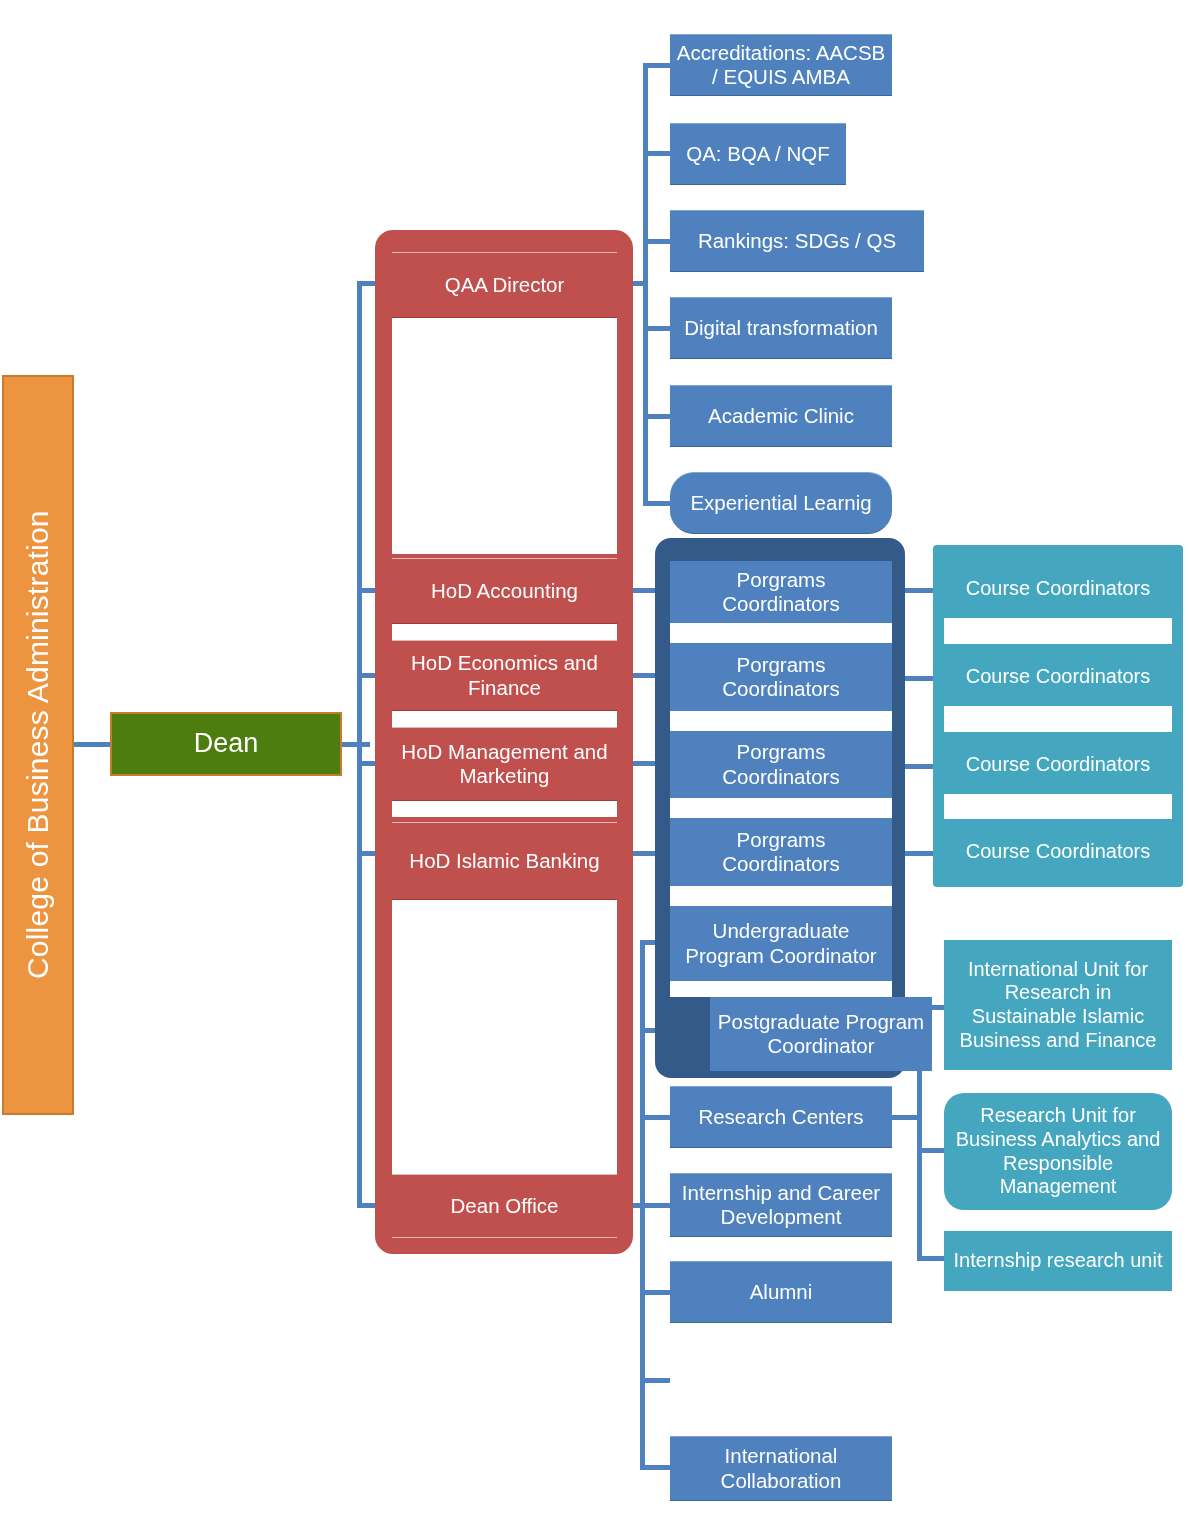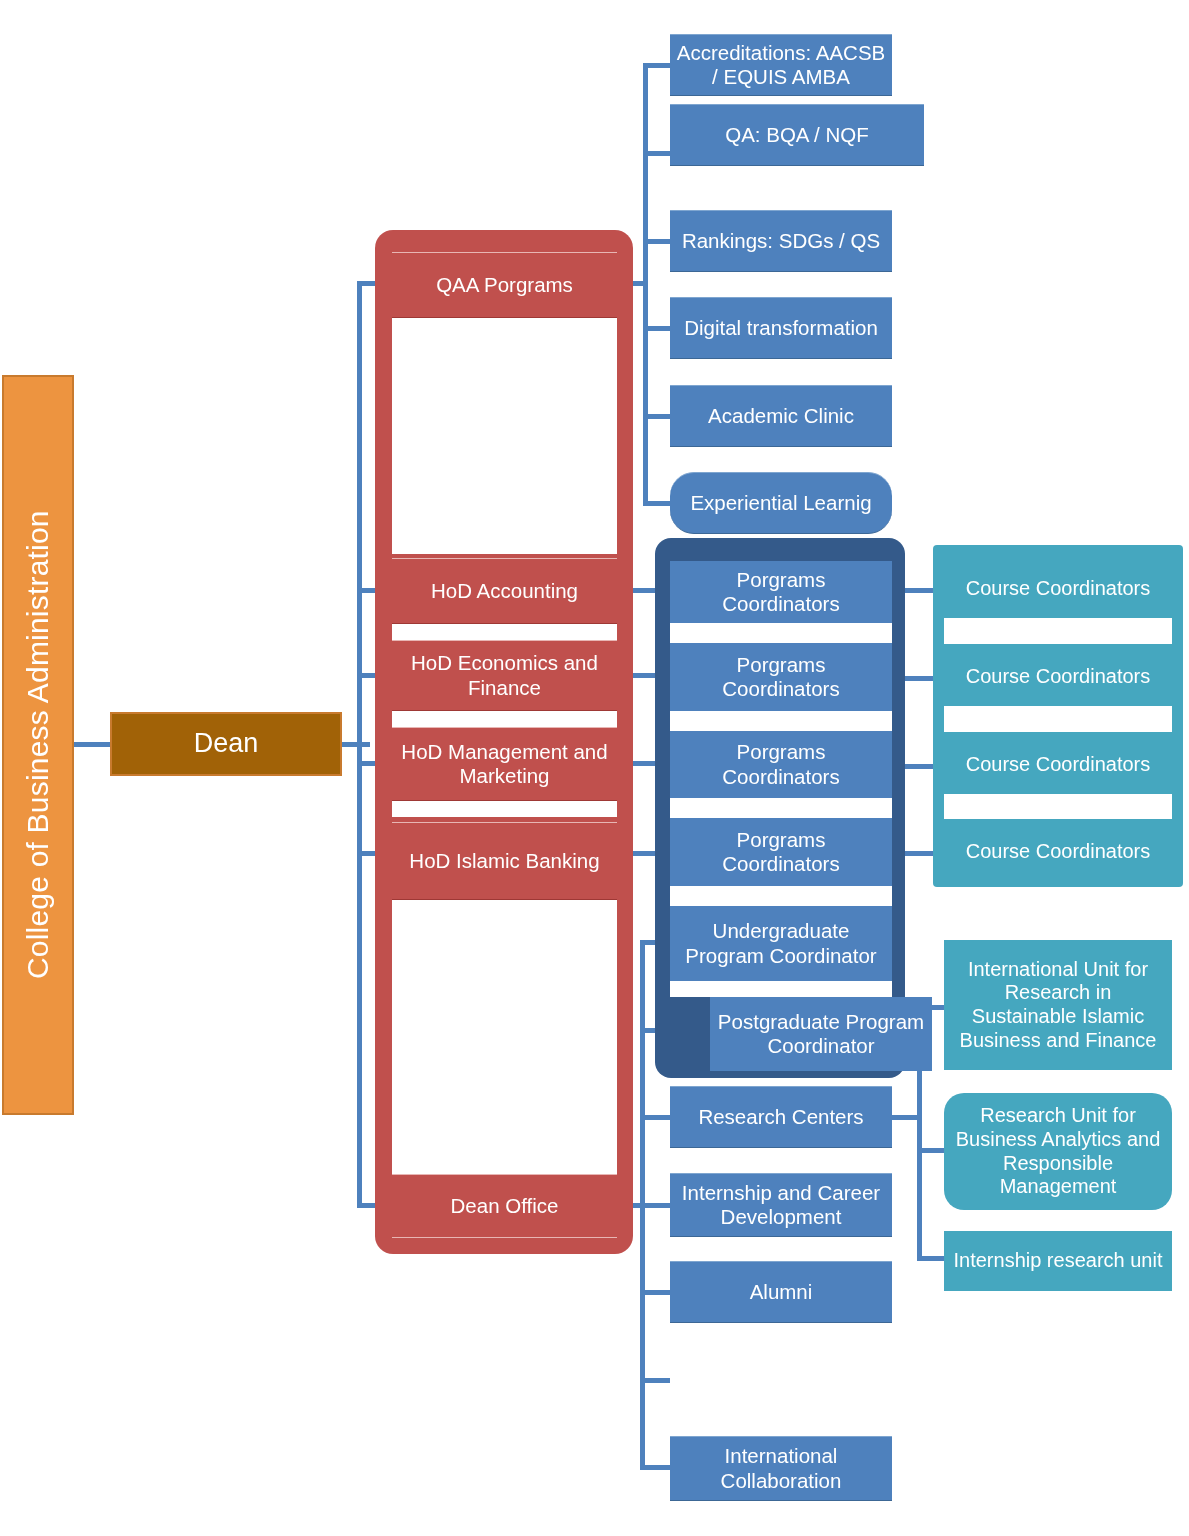--- a/index.html
+++ b/index.html
@@ -31,21 +31,21 @@
   
   .banner {
     background: #ED9440;
     border: 2px solid #C87A2E;
     font-size: 30px;
     writing-mode: vertical-rl;
     transform: rotate(180deg);
     letter-spacing: 0.2px;
   }
   .dean {
-    background: #a16207;
+    background: #4d7c0f;
     border: 2px solid #C87A2E;
     font-size: 27px;
   }
   
   .red-group {
     position: absolute;
     background: #C0504D;
     border-radius: 18px;
   }
   .red-inner-white {
@@ -158,30 +158,30 @@
   <div class="box dean" style="left:110px; top:712px; width:232px; height:64px;">Dean</div>
 
   <div class="red-group" style="left:375px; top:230px; width:258px; height:1024px;"></div>
 
   <div class="red-inner-white" style="left:392px; top:318px; width:225px; height:236px;"></div>
   <div class="red-inner-white" style="left:392px; top:624px; width:225px; height:16px;"></div>
   <div class="red-inner-white" style="left:392px; top:711px; width:225px; height:16px;"></div>
   <div class="red-inner-white" style="left:392px; top:801px; width:225px; height:16px;"></div>
   <div class="red-inner-white" style="left:392px; top:888px; width:225px; height:286px;"></div>
 
-  <div class="box red-item" style="left:392px; top:252px; width:225px; height:66px;">QAA Porgrams</div>
+  <div class="box red-item" style="left:392px; top:252px; width:225px; height:66px;">QAA Director</div>
   <div class="box red-item" style="left:392px; top:558px; width:225px; height:66px;">HoD Accounting</div>
   <div class="box red-item" style="left:392px; top:640px; width:225px; height:71px;">HoD Economics and Finance</div>
   <div class="box red-item" style="left:392px; top:727px; width:225px; height:74px;">HoD Management and Marketing</div>
   <div class="box red-item" style="left:392px; top:822px; width:225px; height:78px;">HoD Islamic Banking</div>
   <div class="box red-item dean-office" style="left:392px; top:1174px; width:225px; height:64px;">Dean Office</div>
 
   <div class="box blue thin-edge" style="left:670px; top:34px; width:222px; height:62px;">Accreditations: AACSB / EQUIS AMBA</div>
-  <div class="box blue thin-edge" style="left:670px; top:104px; width:254px; height:62px;">QA: BQA / NQF</div>
-  <div class="box blue thin-edge" style="left:670px; top:210px; width:222px; height:62px;">Rankings: SDGs / QS</div>
+  <div class="box blue thin-edge" style="left:670px; top:123px; width:176px; height:62px;">QA: BQA / NQF</div>
+  <div class="box blue thin-edge" style="left:670px; top:210px; width:254px; height:62px;">Rankings: SDGs / QS</div>
   <div class="box blue thin-edge" style="left:670px; top:297px; width:222px; height:62px;">Digital transformation</div>
   <div class="box blue thin-edge" style="left:670px; top:385px; width:222px; height:62px;">Academic Clinic</div>
   <div class="box blue thin-edge" style="left:670px; top:472px; width:222px; height:62px;border-radius:24px;">Experiential Learnig</div>
 
   <div class="navy-group" style="left:655px; top:538px; width:250px; height:540px;"></div>
   <div class="navy-inner-white" style="left:670px; top:623px; width:222px; height:20px;"></div>
   <div class="navy-inner-white" style="left:670px; top:711px; width:222px; height:20px;"></div>
   <div class="navy-inner-white" style="left:670px; top:798px; width:222px; height:20px;"></div>
   <div class="navy-inner-white" style="left:670px; top:886px; width:222px; height:20px;"></div>
   <div class="navy-inner-white" style="left:670px; top:981px; width:222px; height:16px;"></div>

